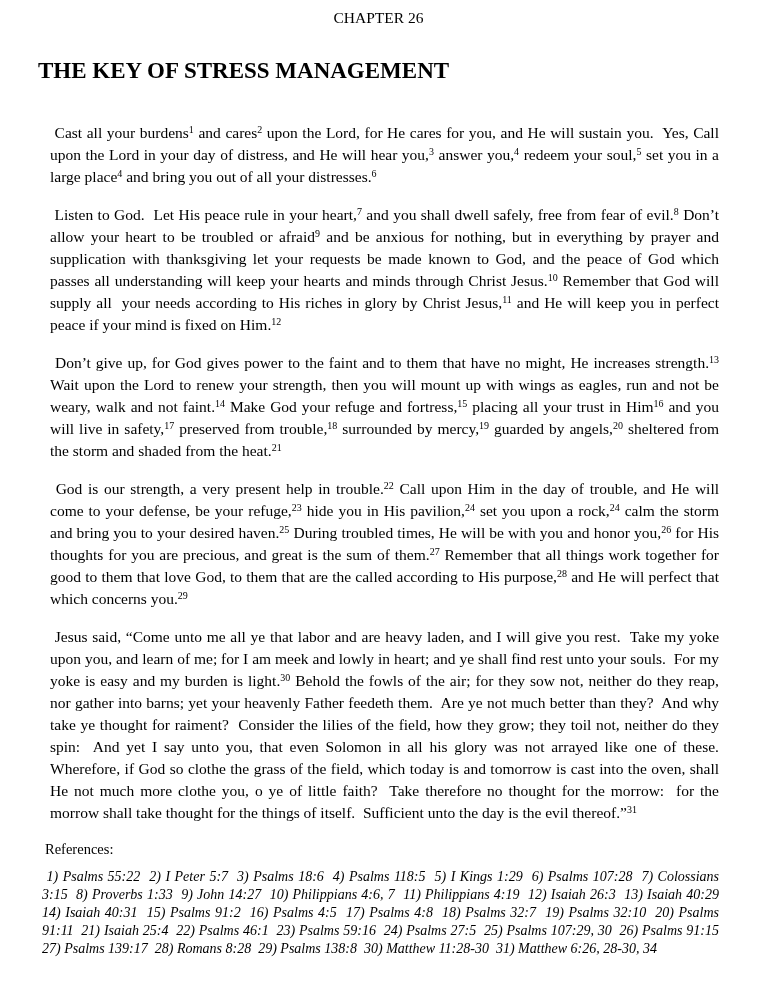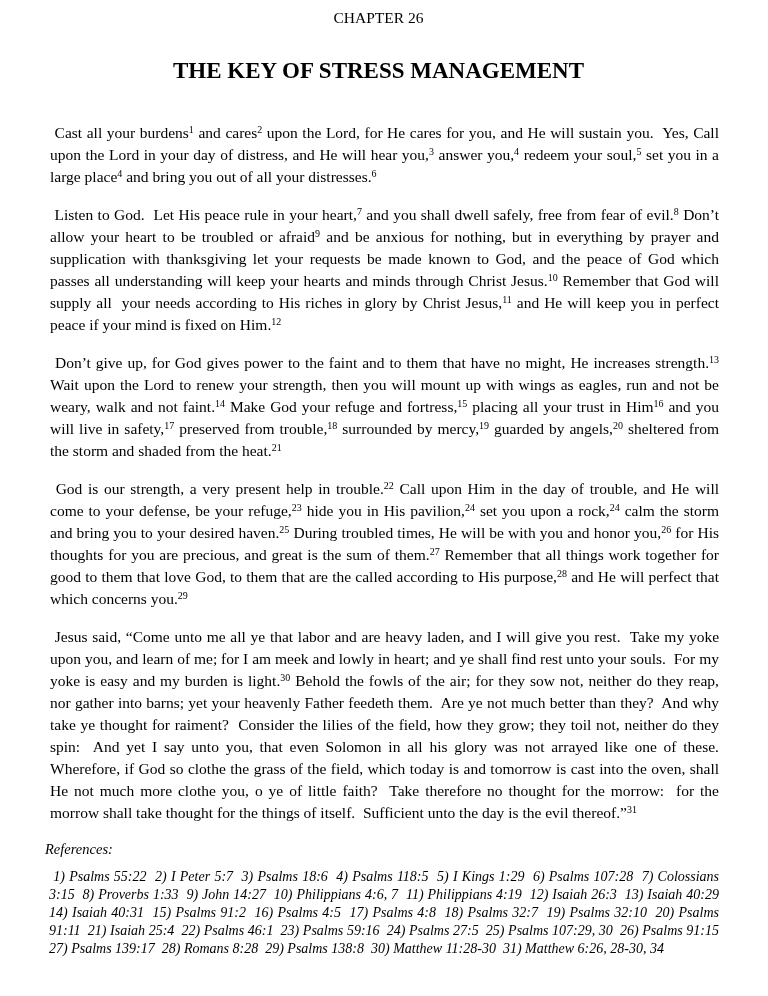--- a/index.html
+++ b/index.html
@@ -19,21 +19,20 @@
     overflow: hidden;
   }
   .chapter-label {
     text-align: center;
     font-size: 15.5px;
     line-height: 19px;
     margin: 0;
     font-weight: normal;
   }
   .doc-title {
-    text-align: center;
     font-size: 23px;
     line-height: 28px;
     font-weight: bold;
     margin: 30px 0 0 0;
   }
   .body-block {
     margin-top: 37px;
   }
   .body-para {
     margin: 0 0 16px 12px;
@@ -46,31 +45,30 @@
     font-size: 10px;
     line-height: 0;
     vertical-align: baseline;
     position: relative;
     top: -0.5em;
   }
   .refs-section {
     margin-top: 0;
   }
   .refs-heading {
-    font-style: italic;
     font-size: 14.5px;
     line-height: 18px;
     margin: 0;
     padding-left: 7px;
   }
   .refs-text {
     font-style: italic;
     font-size: 14px;
     line-height: 18px;
-    margin: 10px 0 0 11px;
+    margin: 10px 0 0 4px;
     text-align: justify;
     white-space: pre-wrap;
   }
 </style>
 </head>
 <body>
 
 <div class="page">
   <div class="chapter-label">CHAPTER 26</div>
 

